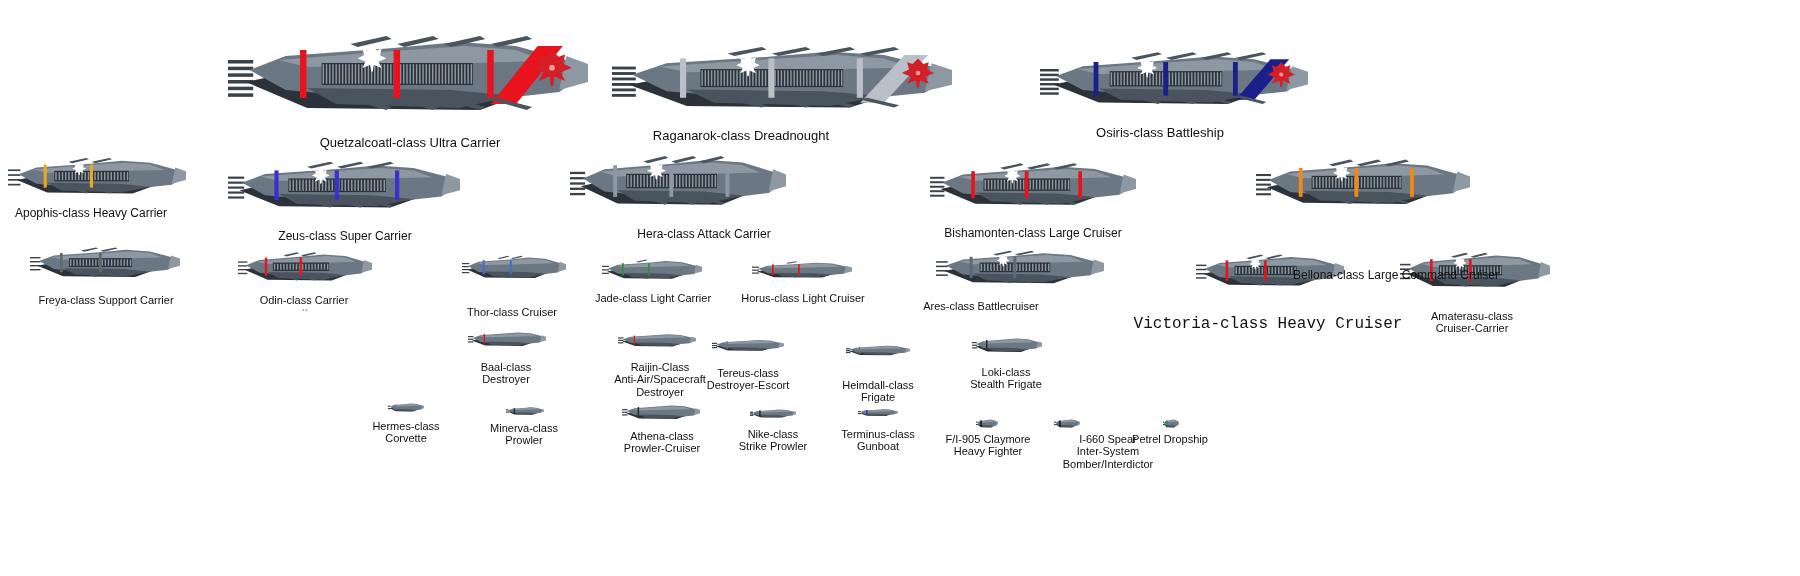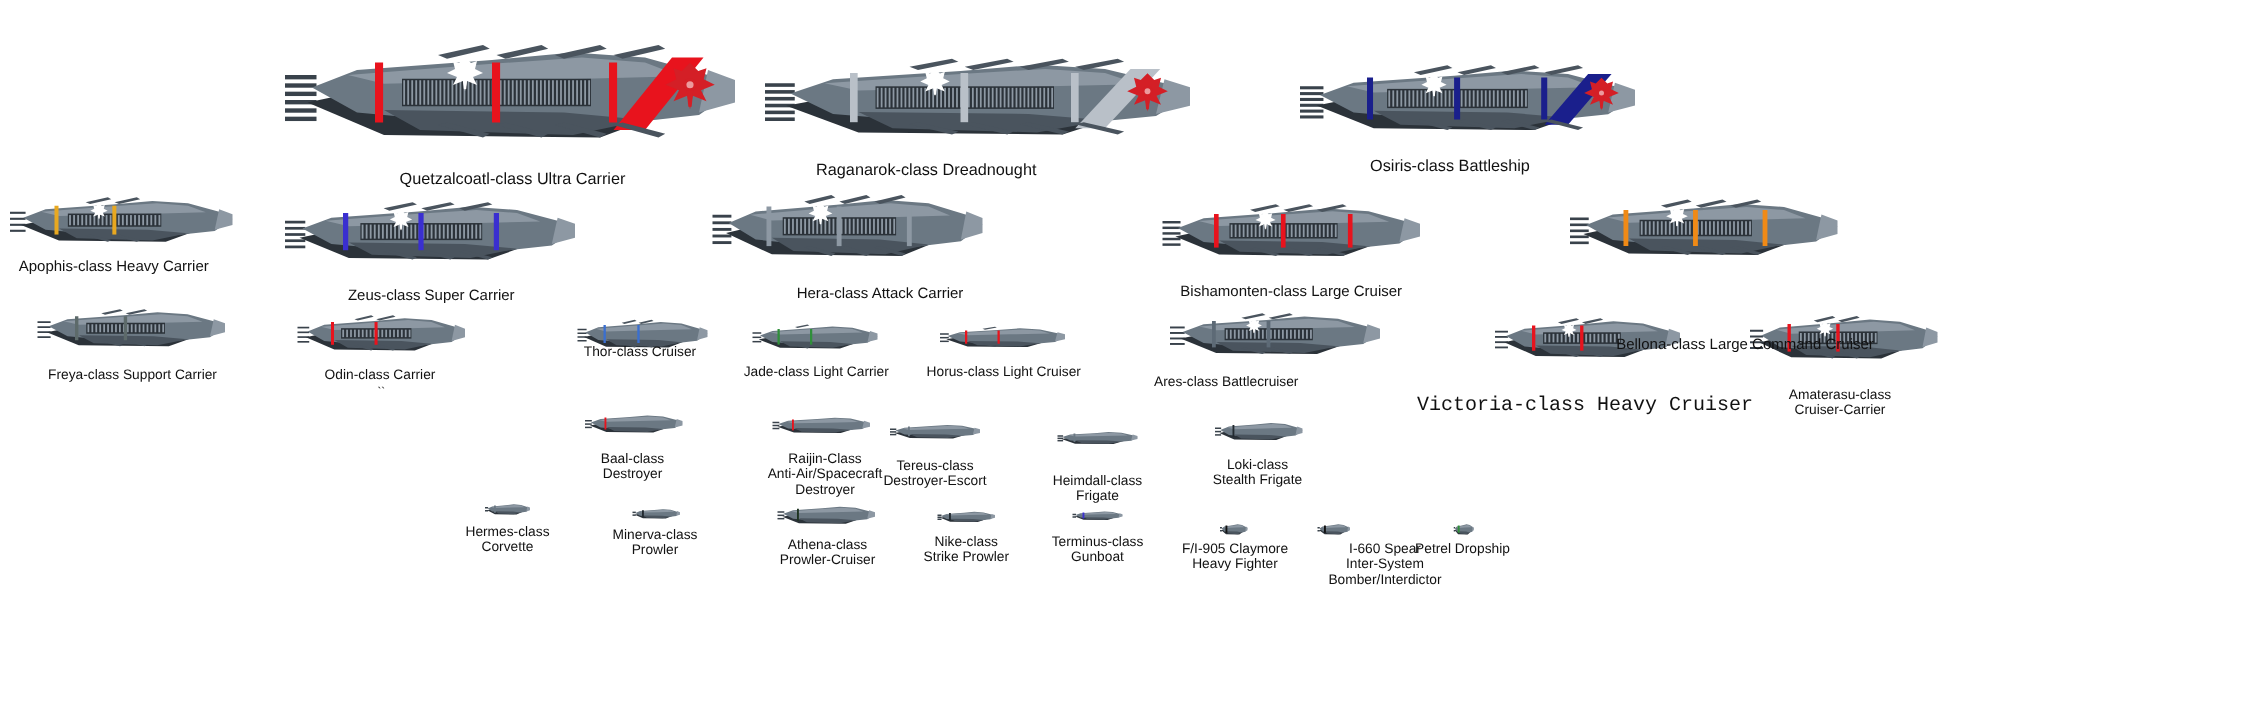--- a/index.html
+++ b/index.html
@@ -1043,21 +1043,21 @@
       <div class="cap" style="font-size: 13px; left: 250px; top: 136px; width: 320px;">Quetzalcoatl-class Ultra Carrier</div>
       <div class="cap" style="font-size: 13px; left: 581px; top: 129px; width: 320px;">Raganarok-class Dreadnought</div>
       <div class="cap" style="font-size: 13px; left: 1000px; top: 126px; width: 320px;">Osiris-class Battleship</div>
       <div class="cap" style="font-size: 12px; left: -69px; top: 207px; width: 320px;">Apophis-class Heavy Carrier</div>
       <div class="cap" style="font-size: 12px; left: 185px; top: 230px; width: 320px;">Zeus-class Super Carrier</div>
       <div class="cap" style="font-size: 12px; left: 544px; top: 228px; width: 320px;">Hera-class Attack Carrier</div>
       <div class="cap" style="font-size: 12px; left: 873px; top: 227px; width: 320px;">Bishamonten-class Large Cruiser</div>
       <div class="cap" style="font-size: 12px; left: 1236px; top: 230px; width: 320px; margin-top: 39px;">Bellona-class Large Command Cruiser</div>
       <div class="cap" style="font-size: 11px; left: -54px; top: 294px; width: 320px;">Freya-class Support Carrier</div>
       <div class="cap" style="font-size: 11px; left: 144px; top: 294px; width: 320px;">Odin-class Carrier</div>
-      <div class="cap" style="font-size: 11px; left: 352px; top: 276px; width: 320px;">Thor-class Cruiser</div>
+      <div class="cap" style="font-size: 11px; left: 352px; top: 306px; width: 320px;">Thor-class Cruiser</div>
       <div class="cap" style="font-size: 11px; left: 493px; top: 292px; width: 320px;">Jade-class Light Carrier</div>
       <div class="cap" style="font-size: 11px; left: 643px; top: 292px; width: 320px;">Horus-class Light Cruiser</div>
       <div class="cap" style="font-size: 11px; left: 821px; top: 300px; width: 320px;">Ares-class Battlecruiser</div>
       <div class="cap" style="font-size: 16px; left: 1108px; top: 316px; width: 320px; font-family: Liberation Mono, monospace;">Victoria-class Heavy Cruiser</div>
       <div class="cap" style="font-size: 11px; left: 1312px; top: 310px; width: 320px;">Amaterasu-class
 Cruiser-Carrier</div>
       <div class="cap" style="font-size: 11px; left: 346px; top: 361px; width: 320px;">Baal-class
 Destroyer</div>
       <div class="cap" style="font-size: 11px; left: 500px; top: 361px; width: 320px;">Raijin-Class
 Anti-Air/Spacecraft

